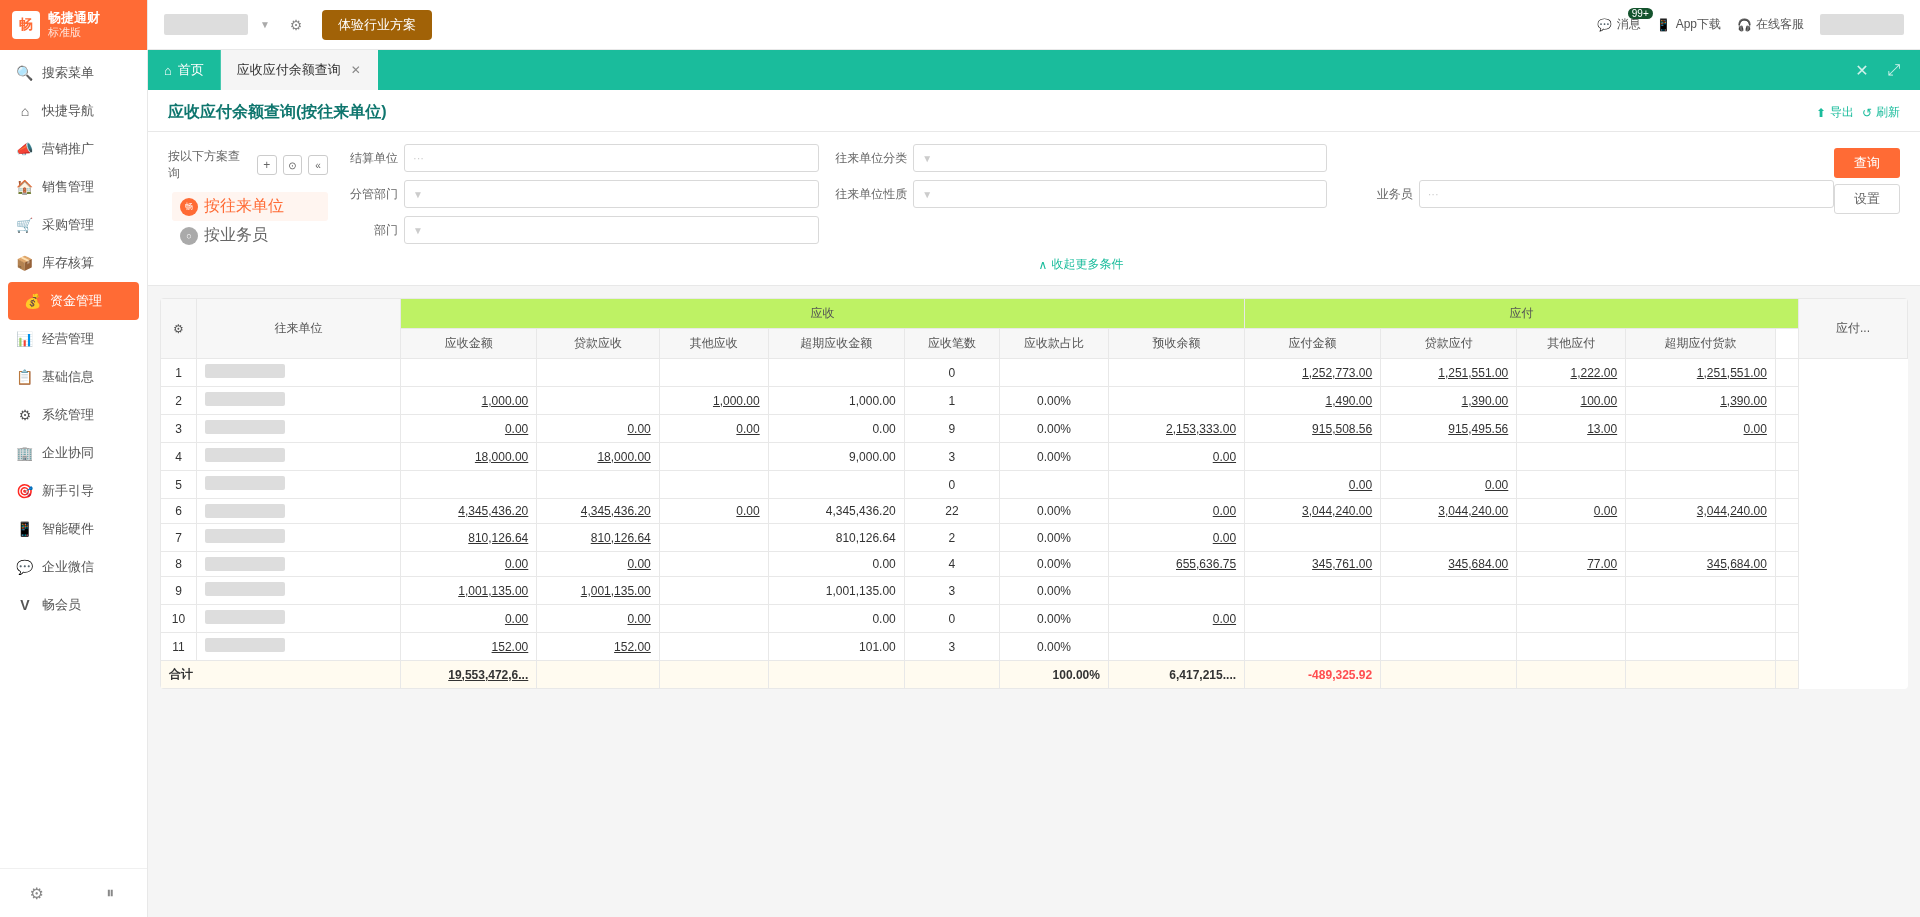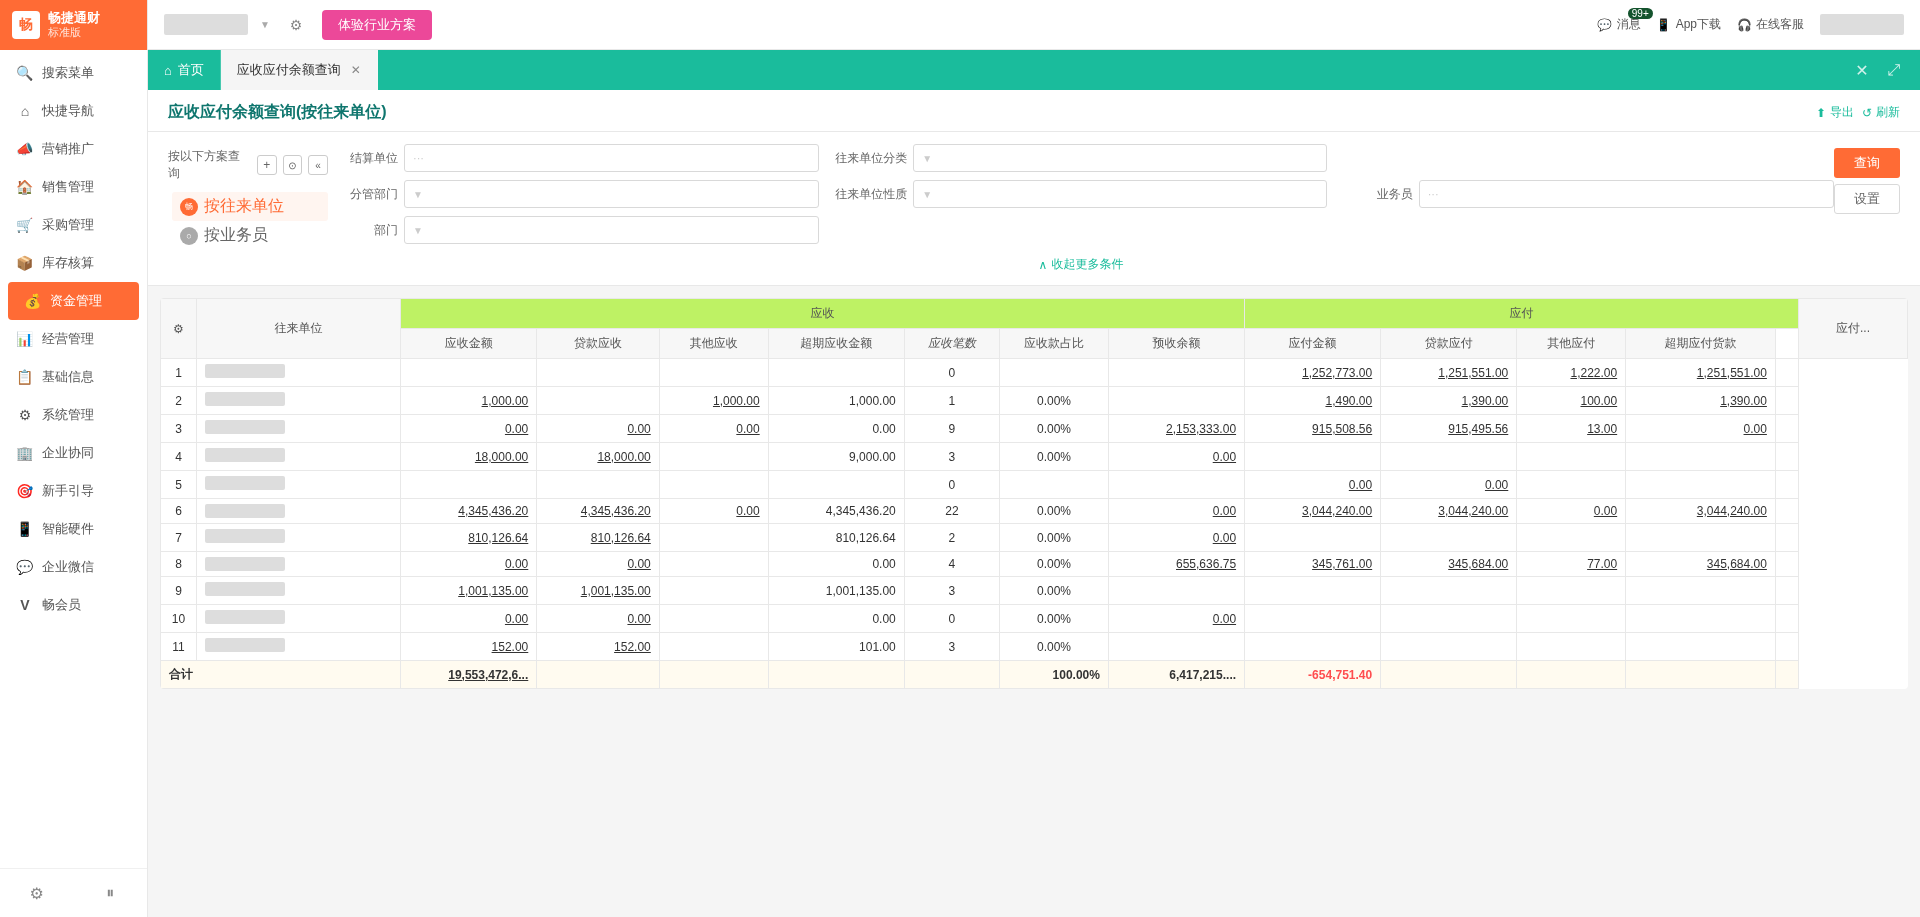--- a/index.html
+++ b/index.html
@@ -24,21 +24,21 @@
     
     
     .main-content { flex: 1; display: flex; flex-direction: column; overflow: hidden; }
     
     
     .top-bar { height: 50px; background: #fff; display: flex; align-items: center; padding: 0 16px; border-bottom: 1px solid #e8e8e8; gap: 12px; }
     .top-bar-brand { display: flex; align-items: center; gap: 4px; color: #aaa; font-size: 12px; }
     .top-bar-brand-text { color: #999; }
     .top-bar-chevron { color: #aaa; font-size: 10px; }
     .top-bar-gear { width: 28px; height: 28px; display: flex; align-items: center; justify-content: center; cursor: pointer; color: #888; font-size: 14px; }
-    .top-bar-solution-btn { background: #ec4899; color: #fff; border: none; border-radius: 4px; padding: 6px 16px; font-size: 13px; cursor: pointer; }
+    .top-bar-solution-btn { background: #a16207; color: #fff; border: none; border-radius: 4px; padding: 6px 16px; font-size: 13px; cursor: pointer; }
     .top-bar-spacer { flex: 1; }
     .top-bar-actions { display: flex; align-items: center; gap: 16px; }
     .top-bar-action { display: flex; align-items: center; gap: 4px; cursor: pointer; color: #555; font-size: 12px; position: relative; }
     .top-bar-badge { position: absolute; top: -8px; right: -12px; background: #14532d; color: #fff; border-radius: 10px; padding: 0 4px; font-size: 10px; min-width: 18px; text-align: center; }
     .top-bar-user { color: #999; font-size: 12px; }
     
     
     .tab-bar { height: 40px; background: #1abc9c; display: flex; align-items: stretch; }
     .tab-item { display: flex; align-items: center; gap: 6px; padding: 0 16px; cursor: pointer; color: rgba(255,255,255,0.7); font-size: 13px; border-right: 1px solid rgba(255,255,255,0.2); }
     .tab-item.active { background: #f5f5f5; color: #333; }
@@ -327,21 +327,21 @@
                 <th rowspan="2" style="min-width:150px;">往来单位</th>
                 <th colspan="7" class="group-header">应收</th>
                 <th colspan="5" class="group-header">应付</th>
                 <th rowspan="2" style="min-width:80px;">应付...</th>
               </tr>
               <tr>
                 <th style="min-width:100px;">应收金额</th>
                 <th style="min-width:90px;">贷款应收</th>
                 <th style="min-width:80px;">其他应收</th>
                 <th style="min-width:100px;">超期应收金额</th>
-                <th style="min-width:70px;font-style:italic;">应收笔数</th>
+                <th style="min-width:70px;">应收笔数</th>
                 <th style="min-width:80px;">应收款占比</th>
                 <th style="min-width:100px;">预收余额</th>
                 <th style="min-width:100px;">应付金额</th>
                 <th style="min-width:100px;">贷款应付</th>
                 <th style="min-width:80px;">其他应付</th>
                 <th style="min-width:110px;">超期应付货款</th>
               </tr>
             </thead>
             <tbody id="table-body">
             <tr>
@@ -524,21 +524,21 @@
             <tfoot>
               <tr class="summary-row">
                 <td colspan="2" class="text-left">合计</td>
                 <td class="link-text">19,553,472,6...</td>
                 <td></td>
                 <td></td>
                 <td></td>
                 <td></td>
                 <td>100.00%</td>
                 <td>6,417,215....</td>
-                <td style="color:#ff4d4f;">-654,751.40</td>
+                <td style="color:#ff4d4f;">-489,325.92</td>
                 <td></td>
                 <td></td>
                 <td></td>
                 <td></td>
               </tr>
             </tfoot>
           </table>
         </div>
       </div>
     </div>

